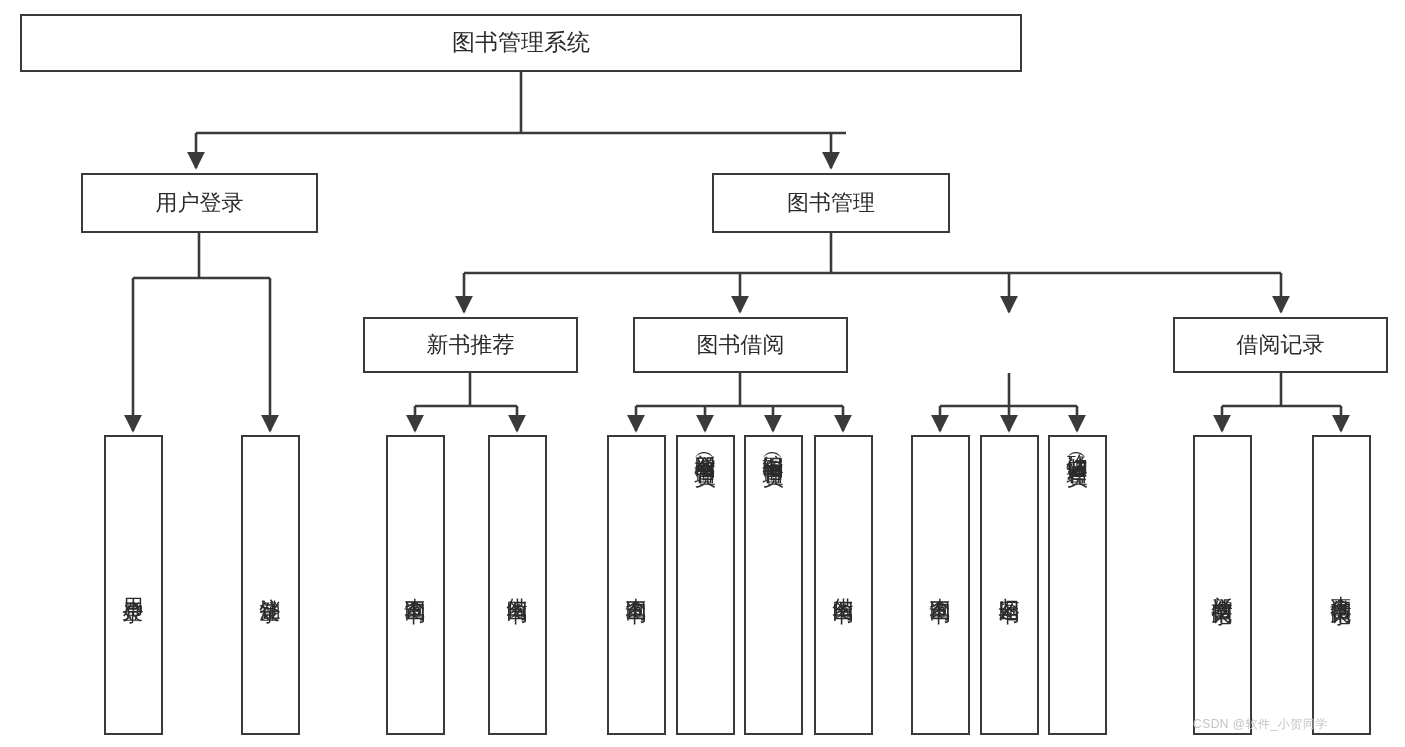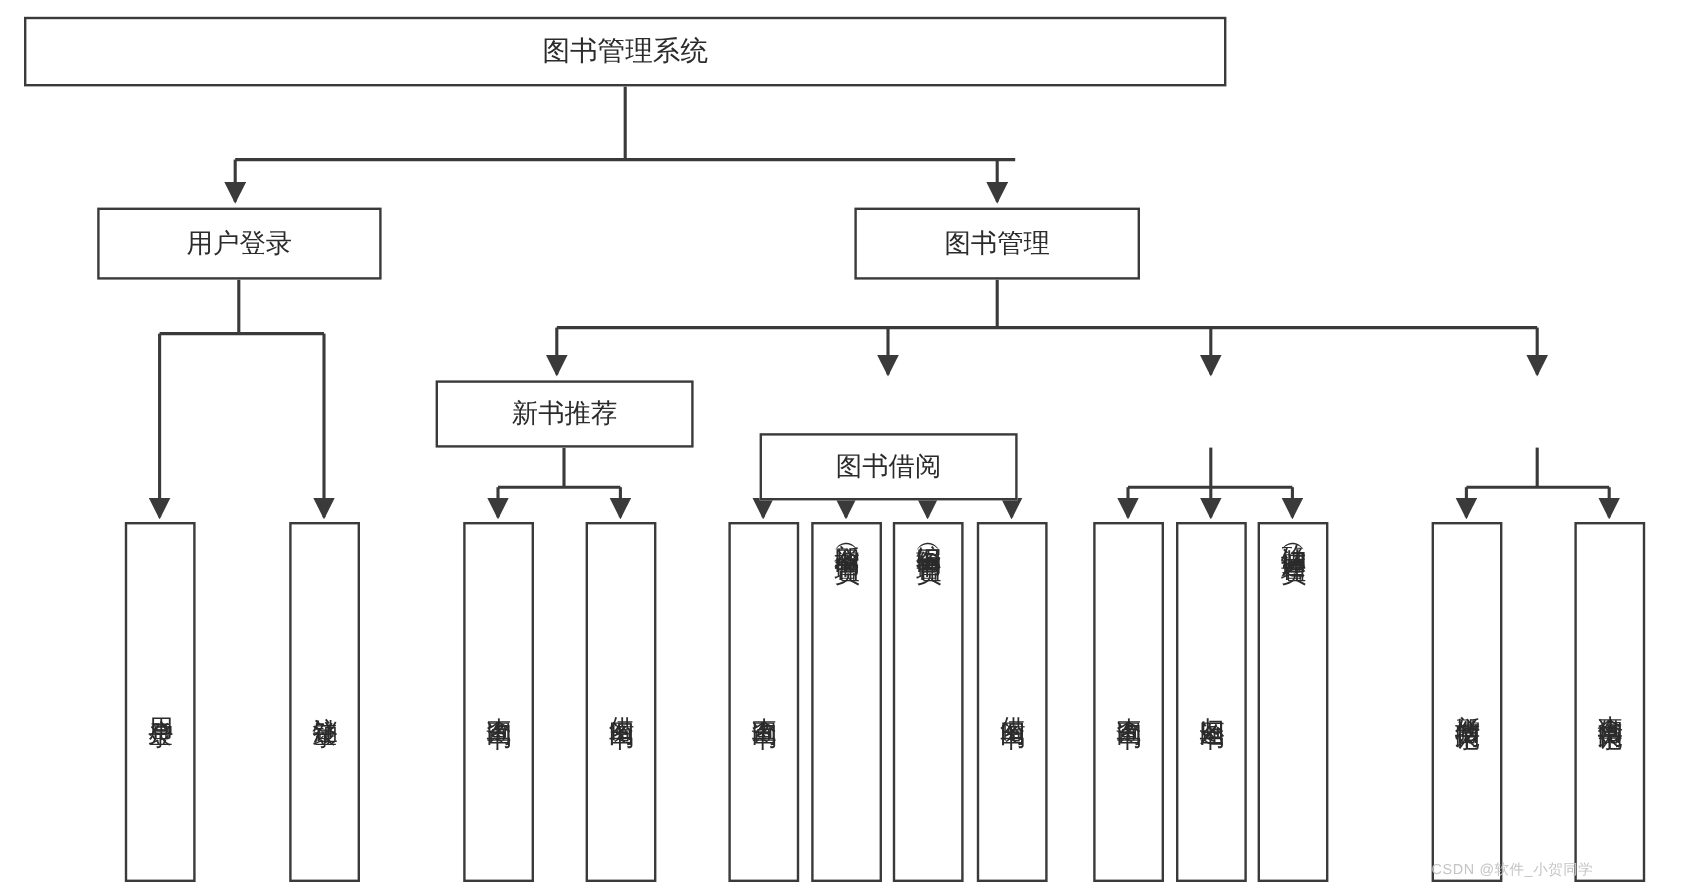--- a/index.html
+++ b/index.html
@@ -140,25 +140,28 @@
   </div>
 
   <div class="node horiz" style="left:363px; top:317px; width:215px; height:56px;">
     <span class="node-label">新书推荐</span>
   </div>
 
   <div class="node horiz" style="left:712px; top:173px; width:238px; height:60px;">
     <span class="node-label">图书管理</span>
   </div>
 
-  <div class="node horiz" style="left:633px; top:317px; width:215px; height:56px;margin-top:44px;">
+  <div class="node horiz" style="left:633px; top:317px; width:215px; height:56px;">
     <span class="node-label">图书借阅</span>
   </div>
 
 
+  <div class="node horiz" style="left:1173px; top:317px; width:215px; height:56px;">
+    <span class="node-label">借阅记录</span>
+  </div>
 
   <div class="node vert v-mid" style="left:104px; top:435px; width:59px; height:300px;">
     <span class="node-label">用户登录</span>
   </div>
   <div class="node vert v-mid" style="left:241px; top:435px; width:59px; height:300px;">
     <span class="node-label">注销登录</span>
   </div>
 
   <div class="node vert v-mid" style="left:386px; top:435px; width:59px; height:300px;">
     <span class="node-label">查询图书</span>

